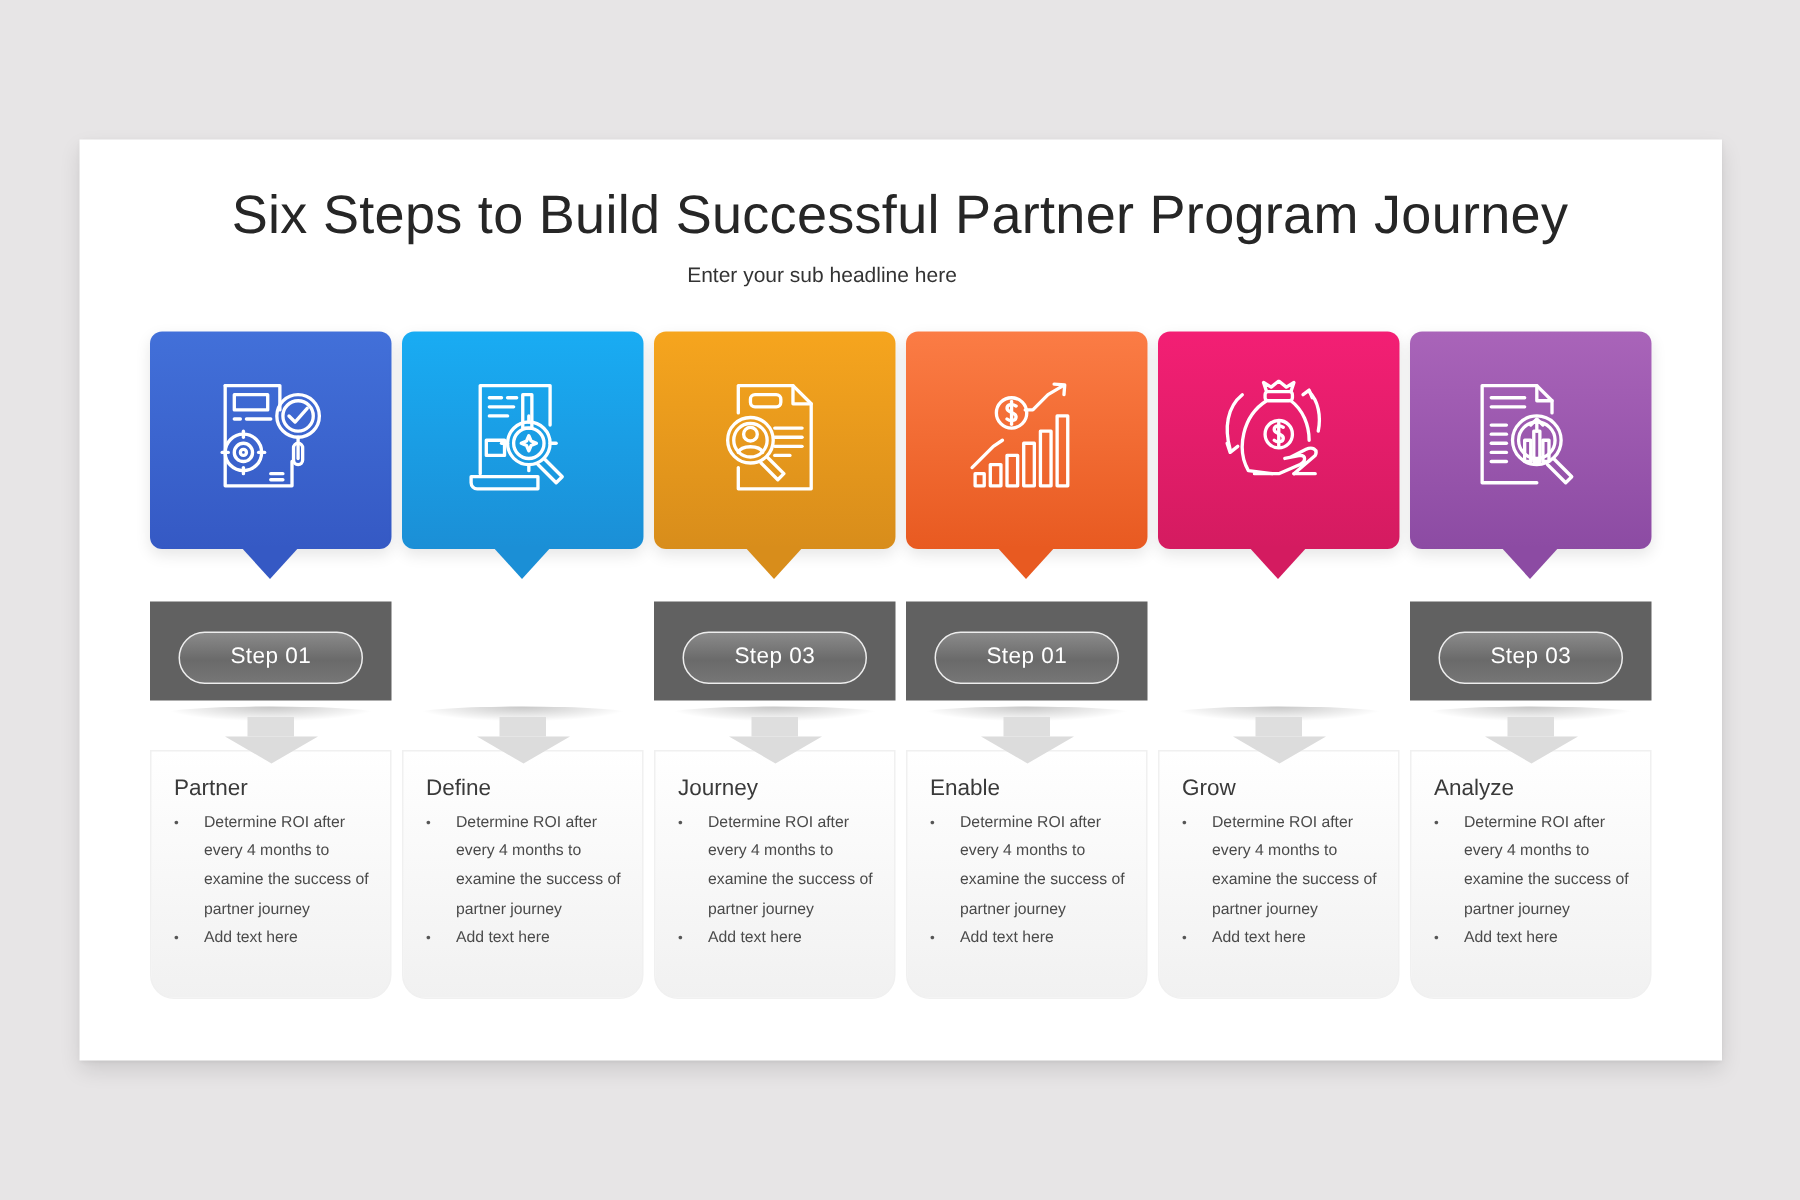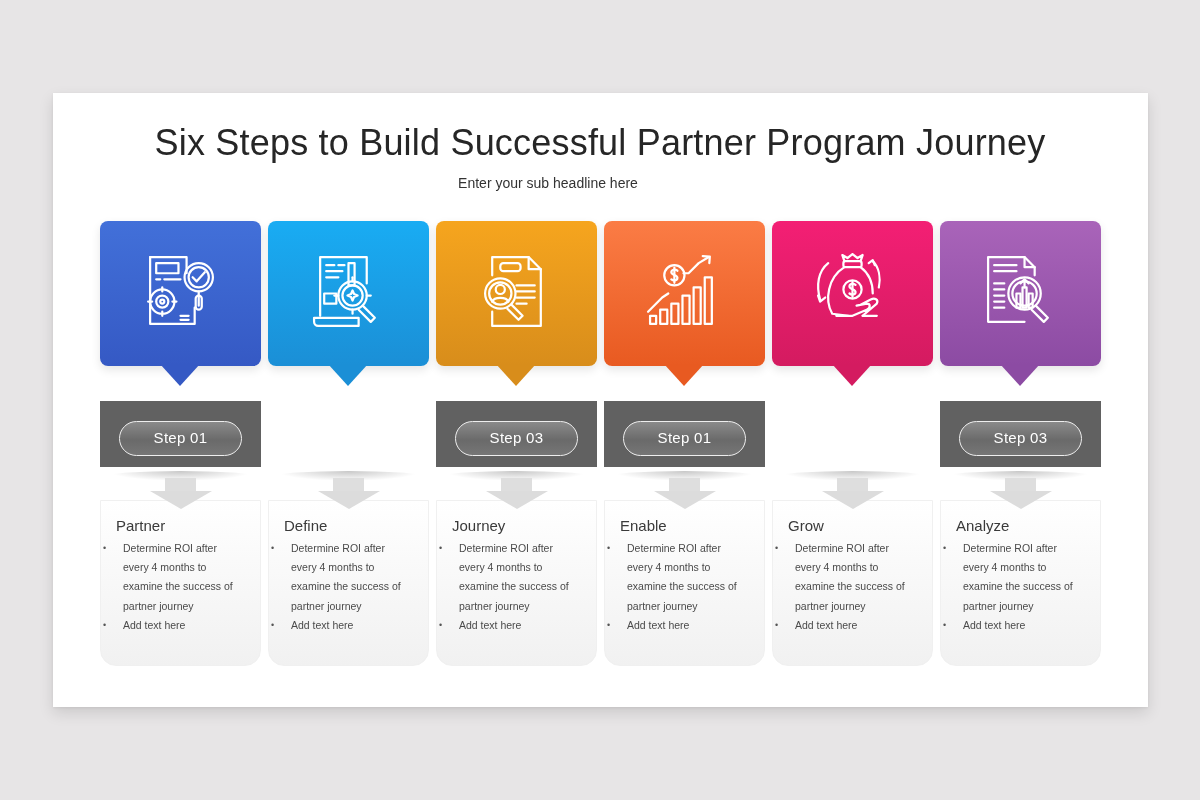--- a/index.html
+++ b/index.html
@@ -113,21 +113,21 @@
     }
     .detail-title {
       position: absolute;
       left: 15px; top: 16px;
       font-size: 15px;
       color: #3a3a3a;
       line-height: 18px;
     }
     .detail-list {
       position: absolute;
-      left: 2px; top: 38px;
+      left: 15px; top: 38px;
       width: 140px;
       list-style: none;
     }
     .detail-list li {
       position: relative;
       padding-left: 20px;
       font-size: 10.5px;
       line-height: 19.2px;
       color: #4a4a4a;
     }

